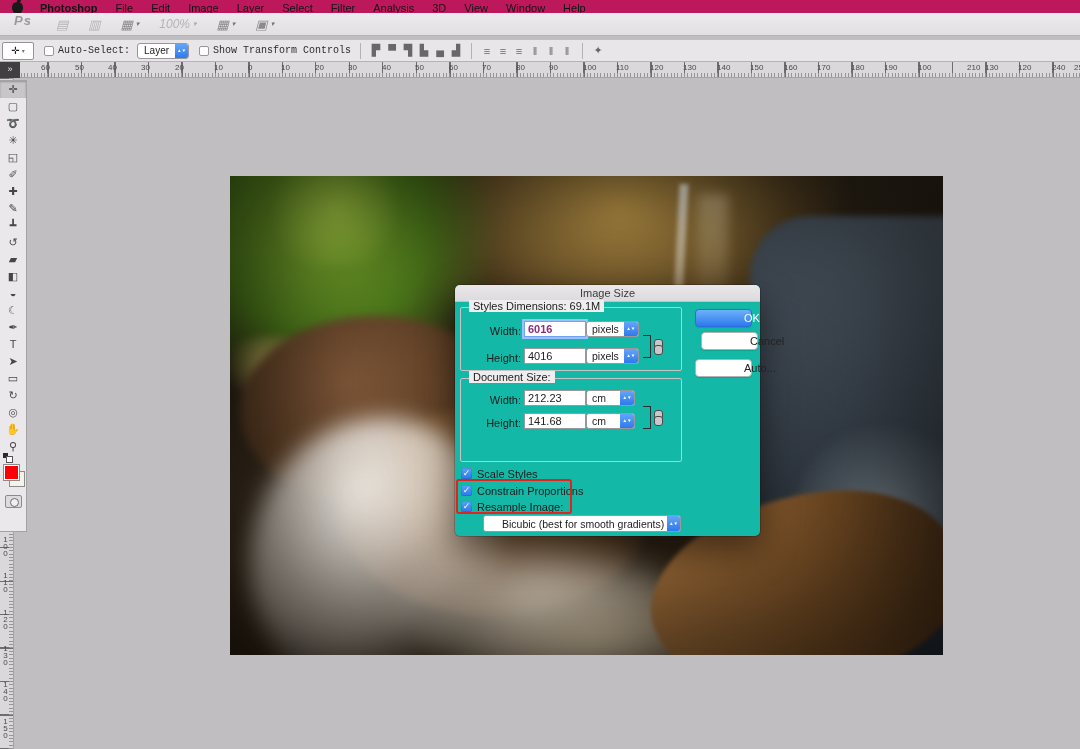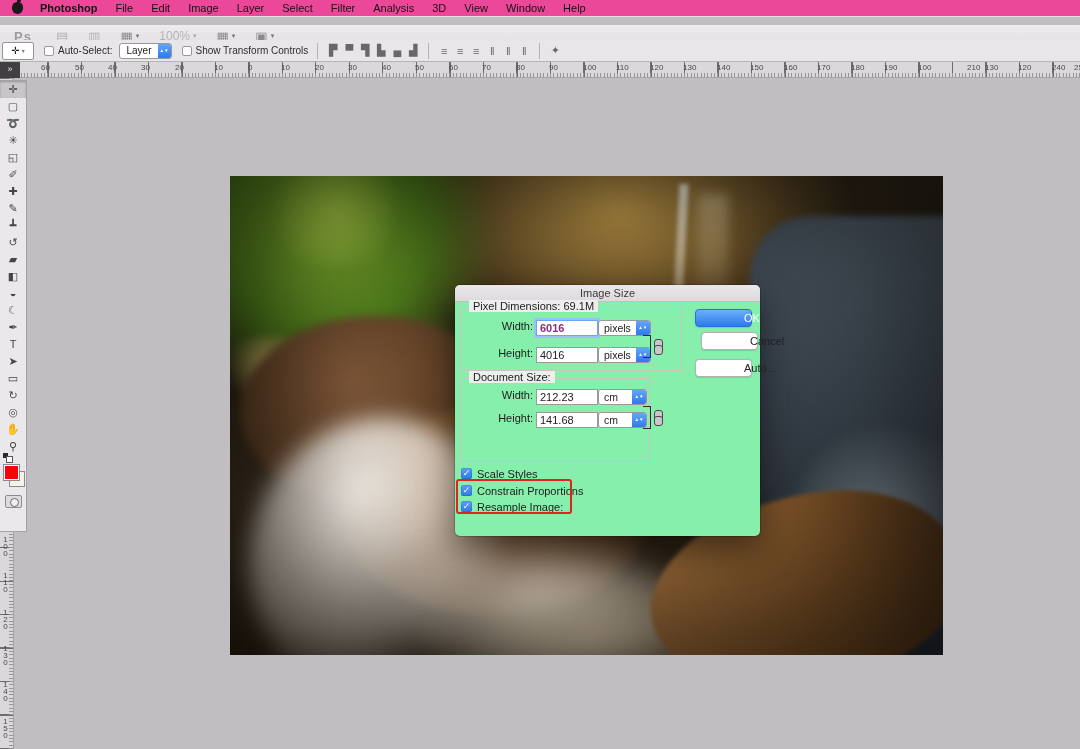--- a/index.html
+++ b/index.html
@@ -1,45 +1,45 @@
 <!DOCTYPE html>
 <html><head>
 <meta charset="utf-8">
 <style>
   * { margin:0; padding:0; box-sizing:border-box; }
   html,body { width:1080px; height:749px; overflow:hidden; }
   body { font-family:"Liberation Sans", sans-serif; }
   .screen { position:relative; width:1080px; height:749px; background:#c1bec1; overflow:hidden; }
 
   
-  .menu-bar { position:absolute; top:0; left:0; right:0; height:17px; background:#ec4899;
+  .menu-bar { position:absolute; top:0; left:0; right:0; height:17px; background:#be185d;
     border-bottom:1px solid #e2dee2; display:flex; align-items:center; font-size:11px; color:#141414; z-index:30; }
   .apple { width:11px; height:12px; margin:0 8px 0 12px; background:#1a1a1a; border-radius:45% 45% 48% 48%; position:relative; }
   .apple::after { content:""; position:absolute; right:2px; top:-3px; width:4px; height:4px; background:#1a1a1a; border-radius:60% 0 60% 0; }
   .menu-items span { position:relative; display:inline-block; padding:0 9px; line-height:17px; }
   .menu-items .bold { font-weight:bold; }
 
   
-  .app-bar { position:absolute; top:25px; left:0; right:0; height:23px;
+  .app-bar { position:absolute; top:13px; left:0; right:0; height:23px;
     background:linear-gradient(#edebed,#e2dfe2); border-bottom:1px solid #b6b3b6;
-    display:flex; align-items:center; font-size:11px; color:#8d8a8d; z-index:30; }
+    display:flex; font-size:11px; color:#8d8a8d; z-index:30;font-style:italic; }
   .ps-logo { font-weight:bold; font-size:13px; color:#9d9a9d; margin:0 14px 0 14px; letter-spacing:1px; }
   .bar-icon { display:inline-flex; align-items:center; gap:3px; margin:0 10px; color:#8d8a8d; font-size:12px; }
   .bar-icon .glyph { font-size:13px; }
   .bar-icon.dim { opacity:.55; }
   .caret { font-size:7px; color:#777477; }
 
   
   .options-bar { position:absolute; top:40px; left:0; right:0; height:22px; background:#e9e6e9;
     border-bottom:1px solid #b6b3b6; display:flex; align-items:center; font-size:10px; color:#2e2b2e; z-index:30; }
   .tool-preset { width:32px; height:18px; margin-left:2px; background:#fff; border:1px solid #979497;
     border-radius:2px; display:flex; align-items:center; justify-content:center; gap:2px; font-size:10px; color:#222; }
   .tool-preset .caret{ font-size:6px; }
   .opt-check { width:10px; height:10px; background:#fff; border:1px solid #9a979a; border-radius:2px; margin:0 4px 0 10px; }
-  .opt-label { margin-right:2px; }
+  .opt-label { margin-right:2px;font-family:Liberation Mono, monospace; }
   .dd-small { display:flex; align-items:center; margin-left:5px; height:16px; border:1px solid #9a979a;
     border-radius:3px; background:#fff; overflow:hidden; }
   .dd-small .dd-text { padding:0 6px; font-size:10px; color:#222; }
   .stepper { width:13px; align-self:stretch; background:linear-gradient(#63a6f8,#2e79ee); color:#fff;
     display:flex; flex-direction:column; align-items:center; justify-content:center; line-height:3.4px; font-size:4.6px; }
   .sep { width:1px; height:16px; background:#b5b2b5; margin:0 7px; }
   .icon-row span { display:inline-block; width:16px; text-align:center; font-size:11px; color:#6a676a; }
 
   
   .ruler-h { position:absolute; top:62px; left:0; right:0; height:16px; background:#dbd8db;
@@ -104,30 +104,30 @@
     background:radial-gradient(ellipse at 35% 30%, rgba(252,248,242,.96), rgba(240,232,222,.55) 52%, rgba(240,232,222,0) 76%); }
   .ph-cascade2 { left:160px; top:355px; width:300px; height:150px; filter:blur(12px); border-radius:50%;
     background:radial-gradient(ellipse, rgba(248,242,234,.9), rgba(240,232,222,0) 74%); }
   .ph-pool { left:190px; top:395px; width:340px; height:130px; filter:blur(9px); border-radius:50%;
     background:radial-gradient(ellipse, rgba(216,197,166,.92), rgba(150,128,96,0) 78%); }
   .ph-log { left:420px; top:320px; width:310px; height:190px; filter:blur(2px); transform:rotate(-18deg);
     border-radius:45% 55% 40% 60%; background:linear-gradient(115deg,#a2703c 0%,#6e4822 55%,#452c15 100%); }
   .ph-vignette { left:0; top:0; right:0; bottom:0; box-shadow:inset 0 0 130px 45px rgba(0,0,0,.55); }
 
   
-  .dialog { position:absolute; left:455px; top:285px; width:305px; height:251px; background:#86efac;
+  .dialog { position:absolute; left:455px; top:285px; width:305px; height:251px; background:#14b8a6;
     border-radius:5px; box-shadow:0 14px 34px rgba(0,0,0,.5), 0 0 0 1px rgba(0,0,0,.18);
     font-size:11px; color:#1c1c1c; z-index:15; }
   .dialog-title { height:17px; background:linear-gradient(#eae8ea,#dcdadc); border-bottom:1px solid #c3c1c3;
     border-radius:5px 5px 0 0; text-align:center; line-height:17px; font-size:11px; color:#3c3a3c; }
   .fs { position:absolute; border:1px solid #c6c4c6; border-radius:2px; }
   .fs-legend { position:absolute; top:-8px; left:8px; background:#efeeef; padding:0 4px; white-space:nowrap; }
   .fs1 { left:5px; top:22px; width:222px; height:64px; }
-  .fs2 { left:5px; top:93px; width:190px; height:84px; }
-  .frow { position:absolute; left:16px; display:flex; align-items:flex-start; height:17px; width:100%; }
+  .fs2 { left:5px; top:93px; width:222px; height:84px; }
+  .frow { position:absolute; left:4px; display:flex; align-items:flex-end; height:17px; width:100%; }
   .flabel { width:56px; text-align:right; margin-right:3px; white-space:nowrap; }
   .finput { width:62px; height:16px; border:1px solid #9a989a; border-radius:0; background:#fff;
     font-family:"Liberation Sans",sans-serif; font-size:11px; padding:0 3px; color:#222; }
   .finput.focused { border:1px solid #6ea3f7; box-shadow:0 0 0 2px #9cc0fa; color:#8b2f7f; font-weight:bold; }
   .fdd { display:flex; align-items:center; height:16px; margin-left:0; border:1px solid #9a989a;
     border-radius:3px; background:#fff; overflow:hidden; }
   .fdd .dd-text { padding:0 5px; min-width:33px; font-size:10.5px; }
   .fdd .stepper { width:14px; }
   .bracket { position:absolute; width:8px; border:1.5px solid #2e2c2e; border-left:none; }
   .bk1 { left:188px; top:50px;  height:23px; }
@@ -299,21 +299,21 @@
     <span class="swatch-fg"></span>
     <span class="swatch-bg"></span>
     <span class="quickmask"></span>
   </div>
 
   <div class="dialog">
     <div class="dialog-title">Image Size</div>
 
     <div class="fs fs1">
       <span class="fs-legend">
-        <span>Pixel Dimensions:</span>&nbsp;<span>69.1M</span>
+        <span>Styles Dimensions:</span>&nbsp;<span>69.1M</span>
       </span>
       <div class="frow" style="top:12px;">
         <span class="flabel">Width:</span>
         <input class="finput focused" readonly="" value="6016" style="">
         <span class="fdd">
           <span class="dd-text">pixels</span>
           <span class="stepper">▲▼</span>
         </span>
       </div>
       <div class="frow" style="top:39px;">
@@ -357,19 +357,23 @@
     <div class="cbrow" style="top:199px;">
       <span class="cbox">✓</span>
       <span>Constrain Proportions</span>
     </div>
     <div class="cbrow" style="top:215px;">
       <span class="cbox">✓</span>
       <span>Resample Image:</span>
     </div>
     <div class="red-annotation"></div>
 
+    <div class="resample-dd">
+      <span class="dd-text">Bicubic (best for smooth gradients)</span>
+      <span class="stepper">▲▼</span>
+    </div>
 
     <div class="dbtn primary btn-ok">OK</div>
     <div class="dbtn btn-cancel">Cancel</div>
     <div class="dbtn btn-auto">Auto...</div>
   </div>
 
 </div>
 
 </body></html>

